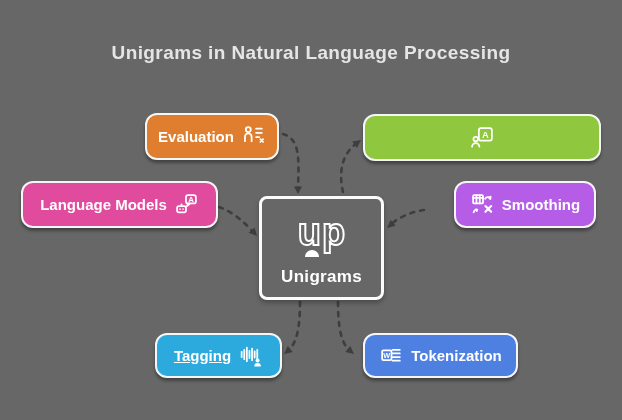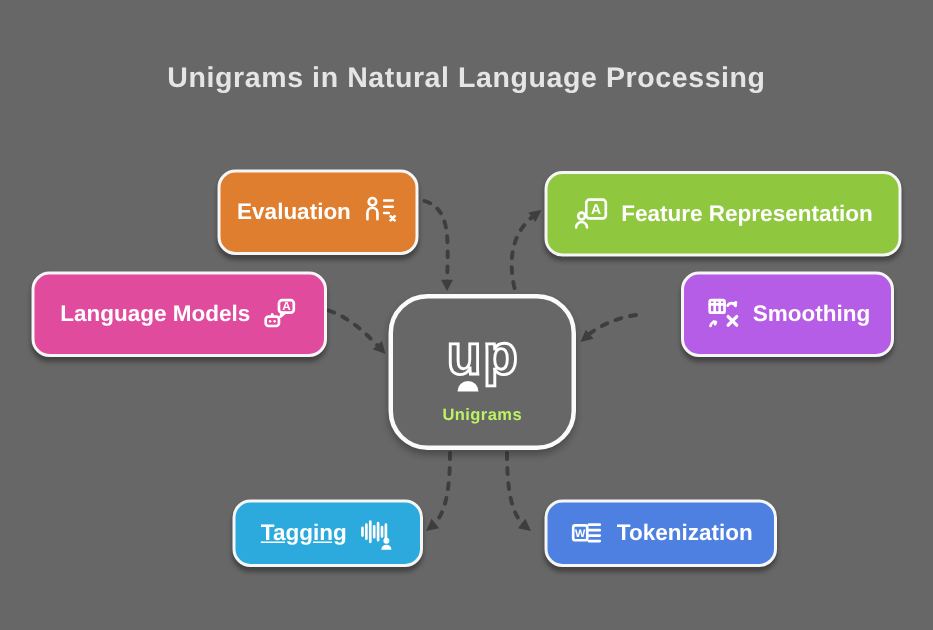--- a/index.html
+++ b/index.html
@@ -1,39 +1,39 @@
 <!DOCTYPE html>
 <html><head>
 <meta charset="utf-8">
 <style>
   html,body{margin:0;padding:0;}
   body{font-family:"Liberation Sans", sans-serif;}
   #canvas{position:relative;width:622px;height:420px;overflow:hidden;}
   .title{position:absolute;top:42px;left:0;width:622px;text-align:center;
          font-size:19px;font-weight:bold;letter-spacing:.4px;}
   .node{position:absolute;display:inline-flex;align-items:center;justify-content:center;
-        gap:7px;height:57px;padding:0 11px;box-sizing:border-box;
+        gap:7px;height:47px;padding:0 11px;box-sizing:border-box;
         border:2.5px solid #f6f6f6;border-radius:12px;color:#fff;
         font-size:15px;font-weight:600;white-space:nowrap;
         box-shadow:0 3px 3px rgba(25,25,25,.45);}
   .node .icon{display:inline-flex;width:25px;height:25px;flex:0 0 auto;}
   .node .icon svg{width:25px;height:25px;stroke:#fff;fill:none;
                   stroke-width:1.7;stroke-linecap:round;stroke-linejoin:round;}
   .icon text{stroke:none;fill:#fff;font-family:"Liberation Sans",sans-serif;font-weight:bold;}
   #node-evaluation{left:145px;top:113px;min-width:134px;}
   #node-feature{left:363px;top:114px;min-width:238px;}
   #node-language{left:21px;top:181px;min-width:197px;}
   #node-smoothing{left:426px;top:181px;min-width:142px;}
   #node-tagging{left:155px;top:333px;min-width:127px;height:45px;}
   #node-tokenization{left:363px;top:333px;min-width:155px;height:45px;}
   .center-node{position:absolute;left:259px;top:196px;width:125px;height:104px;
-        box-sizing:border-box;border:3px solid #fbfbfb;border-radius:26px;
+        box-sizing:border-box;border:3px solid #fbfbfb;border-radius:8px;
         display:flex;flex-direction:column;align-items:center;justify-content:center;
         gap:6px;box-shadow:0 3px 4px rgba(25,25,25,.35);}
-  .center-label{color:#bef264;font-size:11px;font-weight:bold;letter-spacing:.3px;}
+  .center-label{color:#ffffff;font-size:17px;font-weight:bold;letter-spacing:.3px;}
   .logo text{fill:none;stroke:#fff;stroke-width:1.9px;
              font-family:"Liberation Sans",sans-serif;font-weight:bold;}
   #connectors{position:absolute;left:0;top:0;pointer-events:none;}
   #connectors path{fill:none;stroke-width:2.6;stroke-linecap:round;stroke-dasharray:4 6;}
 </style>
 </head>
 <body>
 
 <div id="canvas" style="background-color: rgb(103, 103, 103);">
 
@@ -70,21 +70,20 @@
 
   <div class="node" id="node-feature" style="background-color: rgb(143, 199, 62);">
     <span class="icon">
       <svg viewBox="0 0 24 24">
         <rect x="8.5" y="3" width="12.5" height="12" rx="2"></rect>
         <text x="14.7" y="12" font-size="9" text-anchor="middle">A</text>
         <circle cx="5.5" cy="13.5" r="2.2"></circle>
         <path d="M2 20.8 a3.5 3.5 0 0 1 7 0"></path>
       </svg>
     </span>
-    <span>Feature Representation</span>
   </div>
 
   <div class="node" id="node-language" style="background-color: rgb(224, 75, 157);">
     <span>Language Models</span>
     <span class="icon">
       <svg viewBox="0 0 24 24">
         <rect x="11.5" y="3" width="9.5" height="8" rx="2"></rect>
         <path d="M13.6 11 l-1.2 2.6 3-2.6"></path>
         <text x="16.3" y="9.4" font-size="7.5" text-anchor="middle">A</text>
         <rect x="3" y="13.5" width="8.5" height="6" rx="1.8"></rect>

